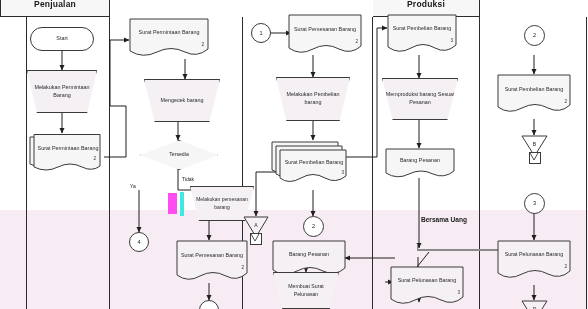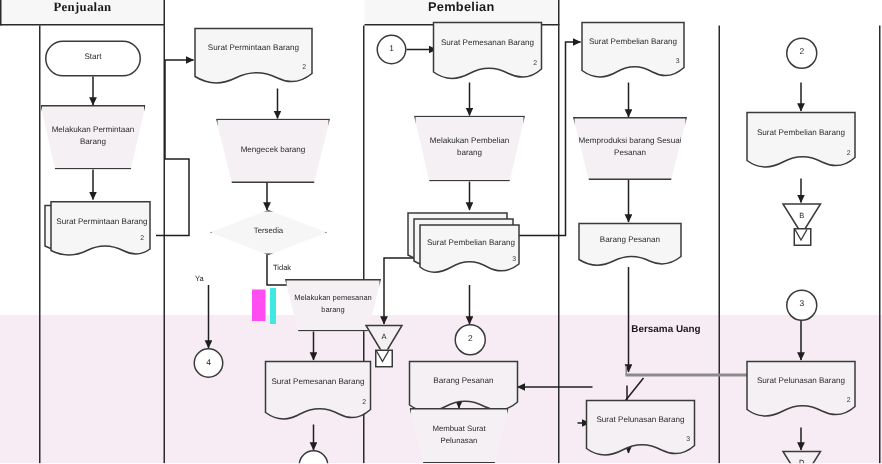--- a/index.html
+++ b/index.html
@@ -16,21 +16,21 @@
     letter-spacing:.2px;
     overflow:hidden;
   }
   .lane-header span{display:block;transform:translateY(-4px);}
   .lane-body{
     position:absolute;top:17px;height:292px;
     border-right:1px solid #2b2b2b;
     box-sizing:border-box;
   }
   .lane-body.first{border-left:1px solid #2b2b2b;}
-  .lane-header.first{border-left:1px solid #2b2b2b;font-family:Liberation Serif, serif;}
+  .lane-header.first{border-left:1px solid #2b2b2b;}
 
   
   #pinkband{position:absolute;left:0;top:210px;width:588px;height:99px;background:#f7e9f2;opacity:.85;}
 
   
   svg.ov{position:absolute;left:0;top:0;width:588px;height:309px;overflow:visible;}
 
   
   .node{position:absolute;box-sizing:border-box;display:flex;align-items:center;justify-content:center;
         text-align:center;color:#2a2a2a;font-size:5.4px;line-height:1.45;}
@@ -76,22 +76,22 @@
 </head>
 <body>
 
 <div id="root">
 
   <div id="pinkband"></div>
 
   <div class="lane-header first" style="left:0;width:110px;">
     <span>Penjualan</span>
   </div>
-  <div class="lane-header" style="left:243px;width:130px;">
-    <span>Pembelian</span>
+  <div class="lane-header" style="left:373px;width:107px;">
+    <span>Produksi</span>
   </div>
 
   <div class="lane-body first" style="left:26px;width:84px;"></div>
   <div class="lane-body" style="left:110px;width:133px;"></div>
   <div class="lane-body" style="left:243px;width:130px;"></div>
   <div class="lane-body" style="left:373px;width:107px;"></div>
   <div class="lane-body" style="left:480px;width:107px;"></div>
 
   <svg class="ov" viewBox="0 0 588 309">
     <defs>

